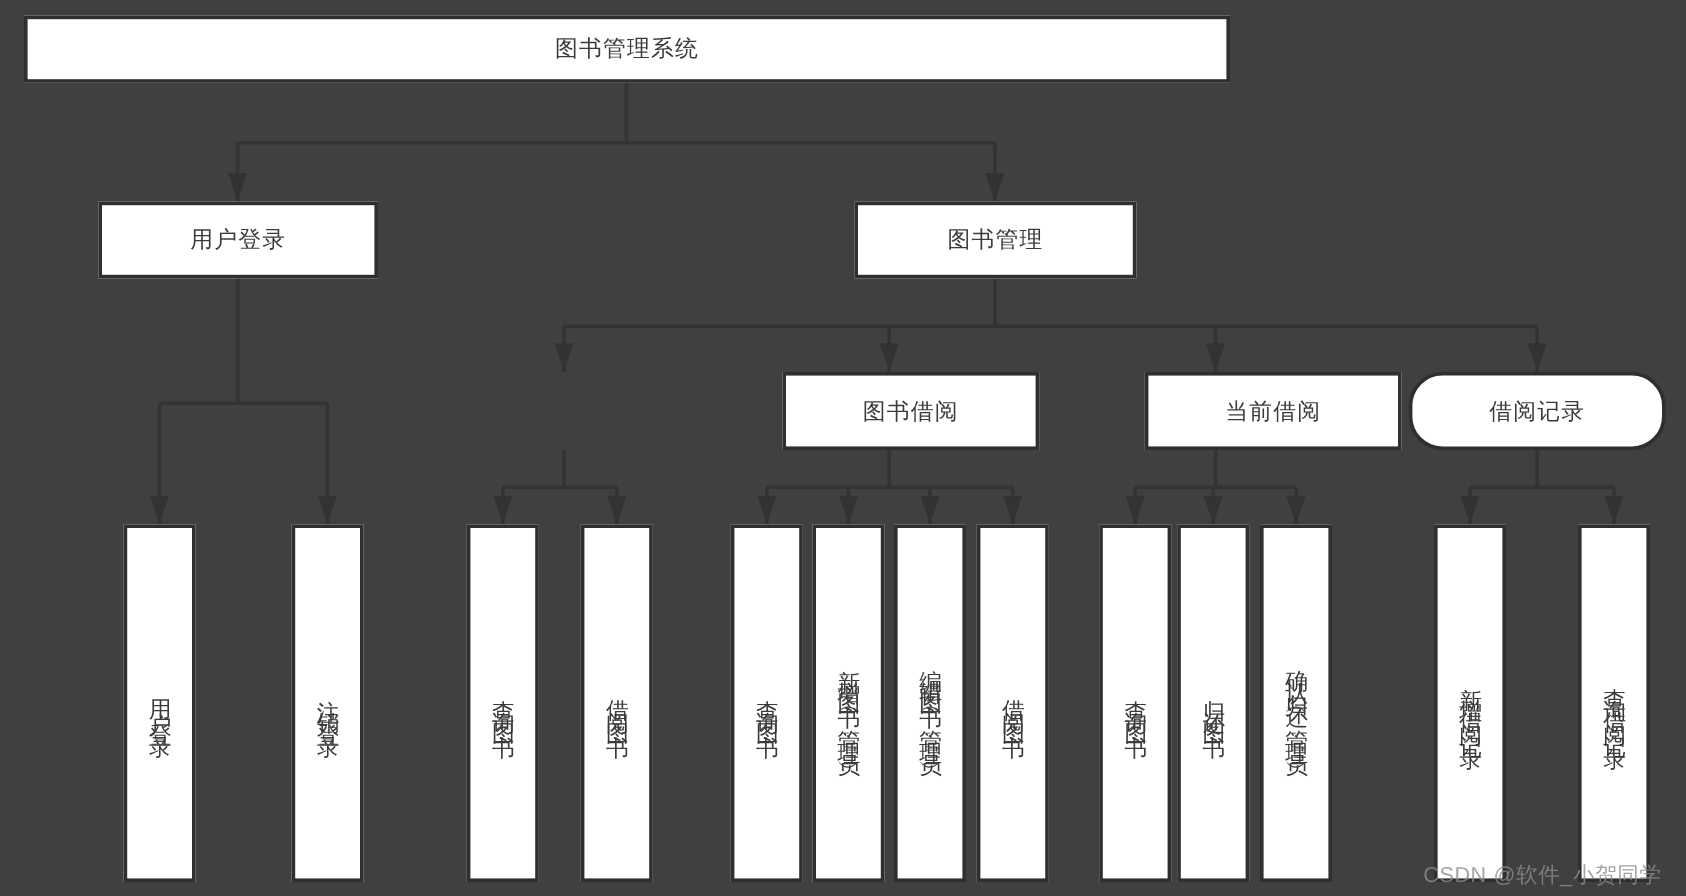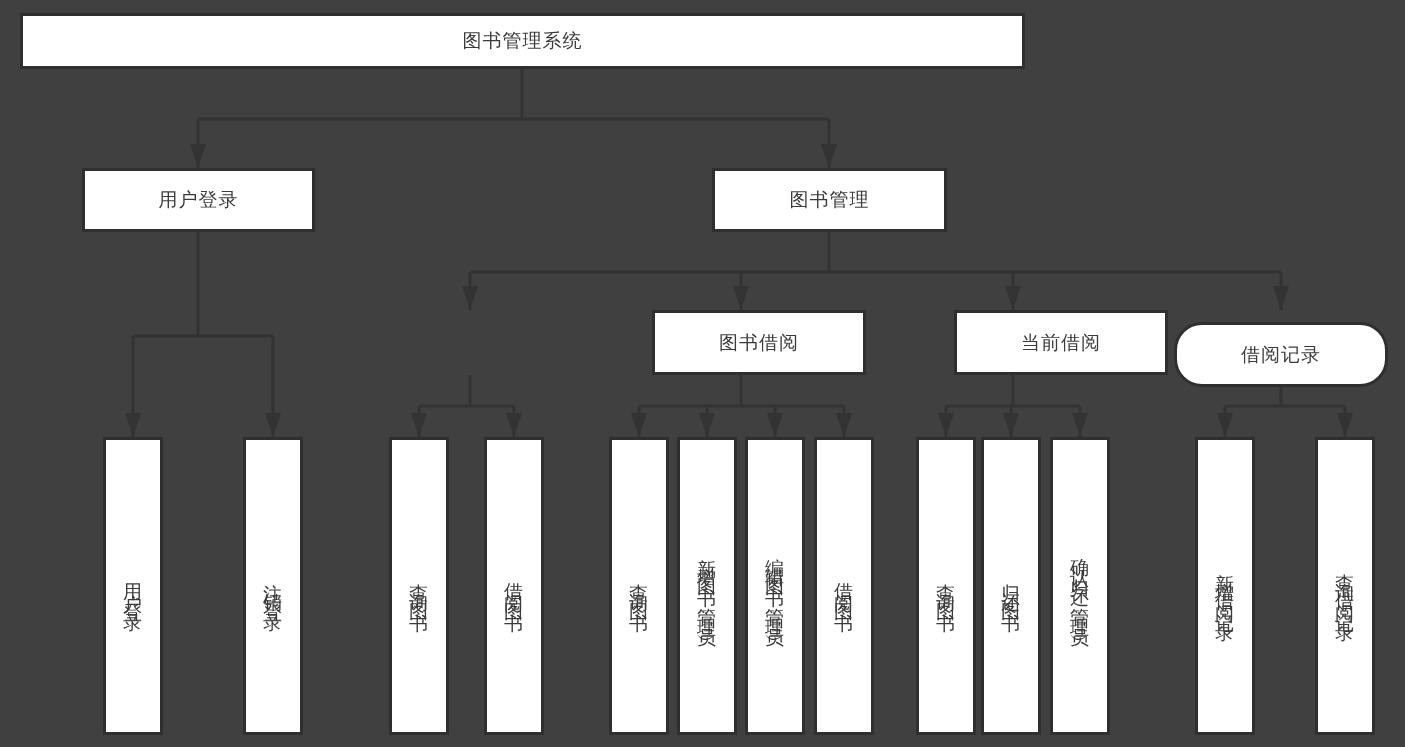--- a/index.html
+++ b/index.html
@@ -111,34 +111,35 @@
     </g>
   </svg>
 
   <div class="node" style="left:20px; top:13px; width:1005px; height:56px;">图书管理系统</div>
 
   <div class="node" style="left:82px; top:168px; width:233px; height:64px;">用户登录</div>
   <div class="node" style="left:712px; top:168px; width:235px; height:64px;">图书管理</div>
 
   <div class="node" style="left:652px; top:310px; width:214px; height:65px;">图书借阅</div>
   <div class="node" style="left:906px; top:310px; width:214px; height:65px;margin-left:48px;">当前借阅</div>
-  <div class="node" style="left:1174px; top:322px; width:214px; height:65px;border-radius:28px;">借阅记录</div>
+  <div class="node" style="left:1174px; top:310px; width:214px; height:65px;border-radius:28px;">借阅记录</div>
 
   <div class="node vnode" style="left:103px; top:437px; width:60px; height:298px;">用户登录</div>
   <div class="node vnode" style="left:243px; top:437px; width:60px; height:298px;">注销登录</div>
 
   <div class="node vnode" style="left:389px; top:437px; width:60px; height:298px;">查询图书</div>
   <div class="node vnode" style="left:484px; top:437px; width:60px; height:298px;">借阅图书</div>
 
   <div class="node vnode" style="left:609px; top:437px; width:60px; height:298px;">查询图书</div>
   <div class="node vnode" style="left:677px; top:437px; width:60px; height:298px;">新增图书（管理员）</div>
   <div class="node vnode" style="left:745px; top:437px; width:60px; height:298px;">编辑图书（管理员）</div>
   <div class="node vnode" style="left:814px; top:437px; width:60px; height:298px;">借阅图书</div>
 
   <div class="node vnode" style="left:916px; top:437px; width:60px; height:298px;">查询图书</div>
   <div class="node vnode" style="left:981px; top:437px; width:60px; height:298px;">归还图书</div>
   <div class="node vnode" style="left:1050px; top:437px; width:60px; height:298px;">确认归还（管理员）</div>
 
   <div class="node vnode" style="left:1195px; top:437px; width:60px; height:298px;">新增借阅记录</div>
   <div class="node vnode" style="left:1315px; top:437px; width:60px; height:298px;">查询借阅记录</div>
 
+  <div class="watermark">CSDN @软件_小贺同学</div>
 
 </div>
 
 </body></html>

